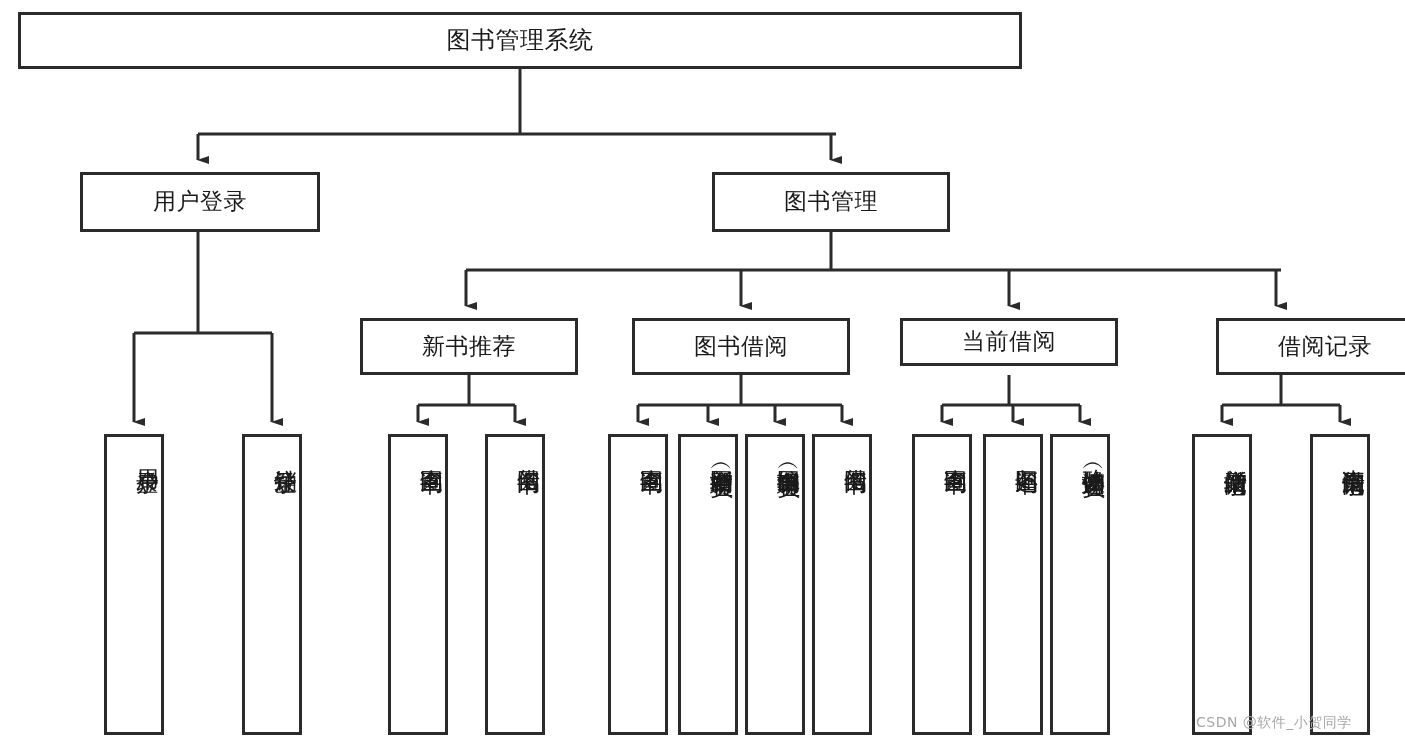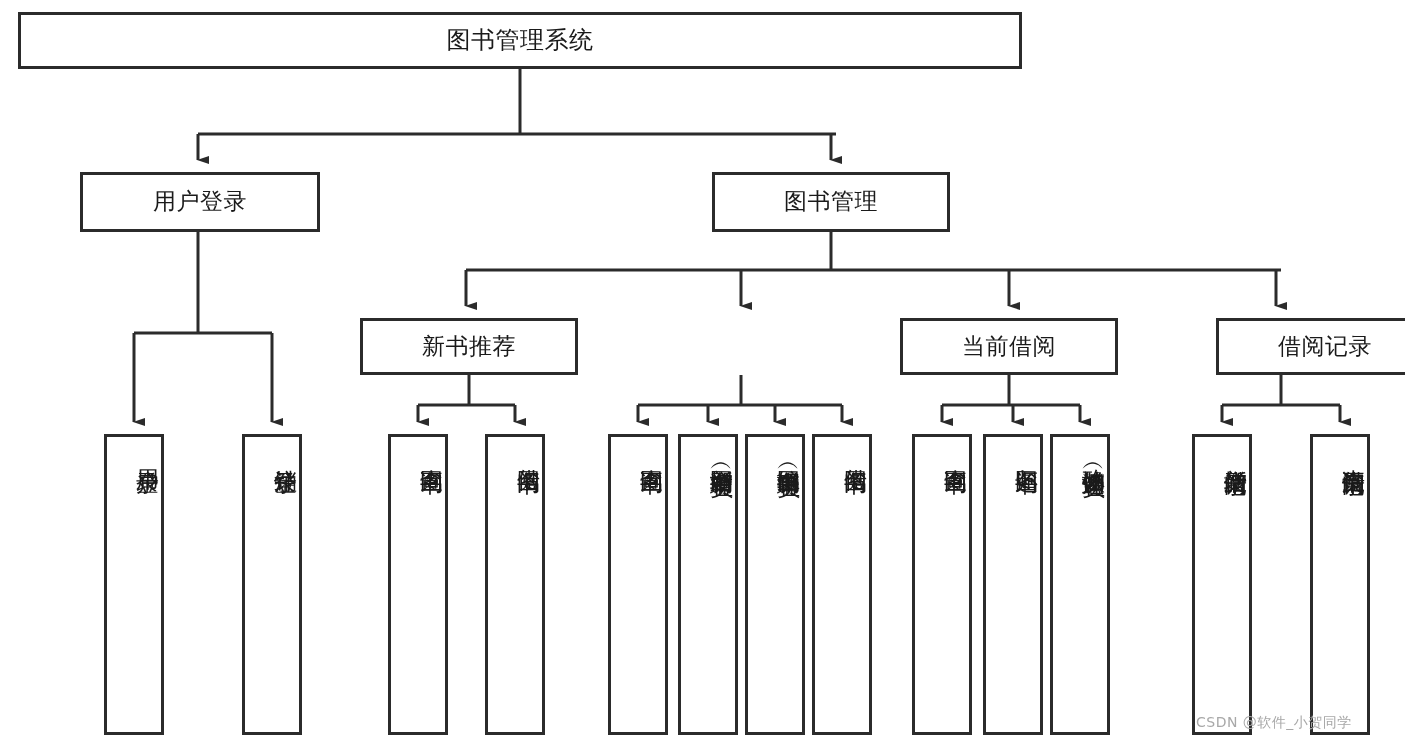--- a/index.html
+++ b/index.html
@@ -126,21 +126,24 @@
   <div class="node h" style="left:80px; top:172px; width:240px; height:60px;">
     <span class="lbl">用户登录</span>
   </div>
   <div class="node h" style="left:712px; top:172px; width:238px; height:60px;">
     <span class="lbl">图书管理</span>
   </div>
 
   <div class="node h" style="left:360px; top:318px; width:218px; height:57px;">
     <span class="lbl">新书推荐</span>
   </div>
-  <div class="node h" style="left:900px; top:318px; width:218px; height:57px;">
+  <div class="node h" style="left:632px; top:318px; width:218px; height:57px;">
+    <span class="lbl">图书借阅</span>
+  </div>
+  <div class="node h" style="left:900px; top:318px; width:218px; height:48px;">
     <span class="lbl">当前借阅</span>
   </div>
   <div class="node h" style="left:1172px; top:318px; width:218px; height:57px;margin-left:44px;">
     <span class="lbl">借阅记录</span>
   </div>
 
   <div class="node v" style="left:104px; top:434px; width:60px; height:301px;">
     <span class="lbl">用户登录</span>
   </div>
   <div class="node v" style="left:242px; top:434px; width:60px; height:301px;">

